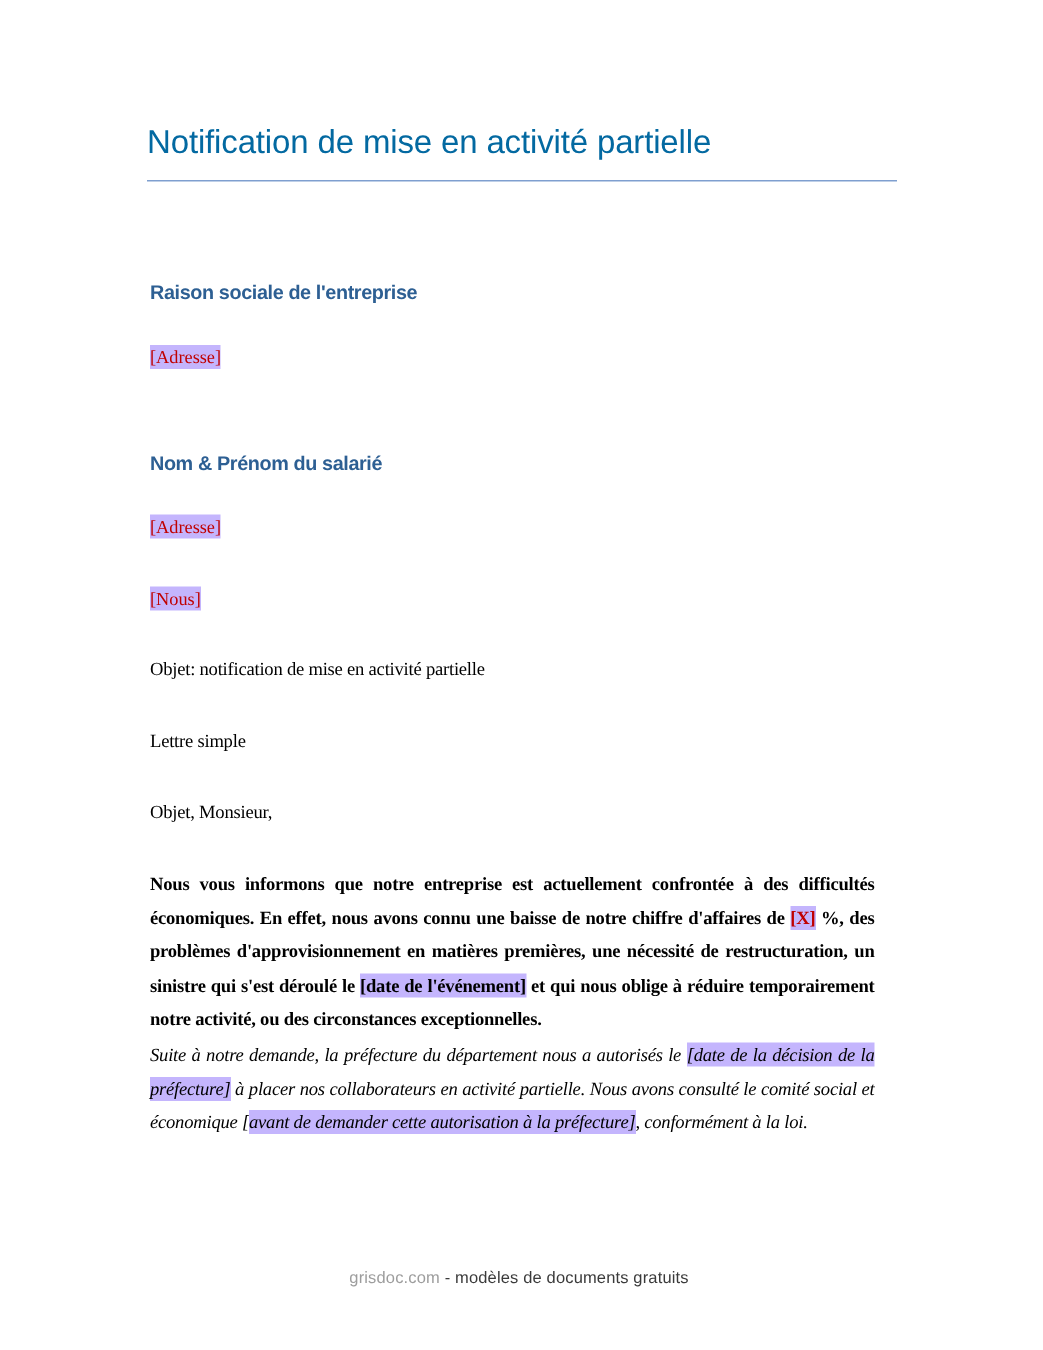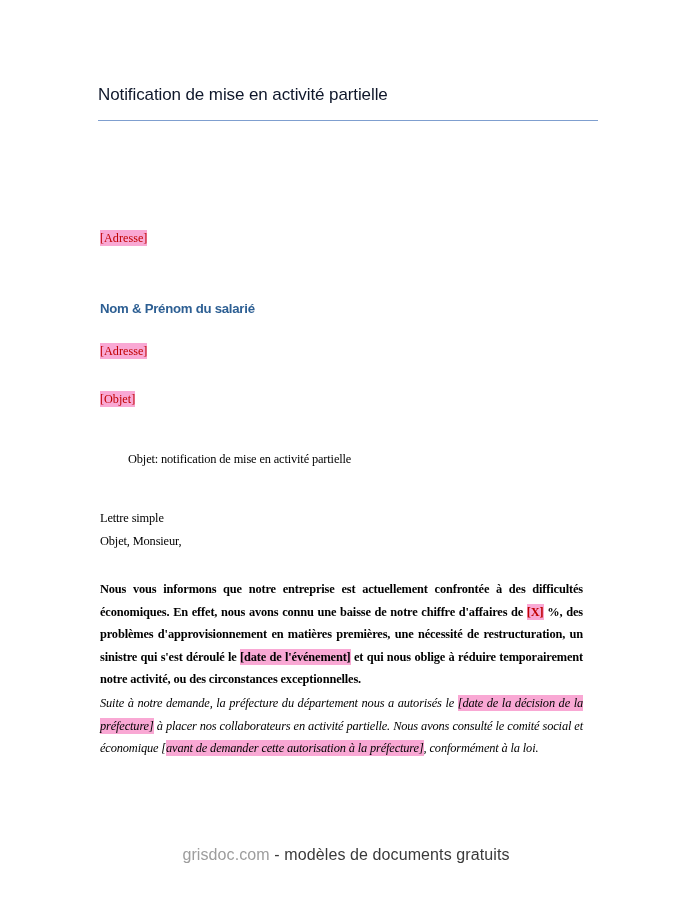--- a/index.html
+++ b/index.html
@@ -22,24 +22,24 @@
     background: #ffffff;
   }
 
   
   .doc-title {
     position: absolute;
     left: 98px;
     top: 78px;
     width: 500px;
     font-family: "Liberation Sans", "DejaVu Sans", sans-serif;
-    font-size: 17px;
+    font-size: 22px;
     line-height: 34px;
     font-weight: 400;
-    color: #0f172a;
+    color: #0369a1;
     letter-spacing: -0.1px;
     white-space: nowrap;
   }
   .title-rule {
     position: absolute;
     left: 98px;
     top: 120px;
     width: 500px;
     height: 1px;
     background: #7f9fcf;
@@ -65,41 +65,41 @@
     left: 100px;
     font-family: "Liberation Serif", "DejaVu Serif", serif;
     font-size: 12.2px;
     white-space: nowrap;
   }
   #field-company-address { top: 231px; }
   #field-employee-address { top: 344px; }
   #field-date { top: 392px; }
 
   .hl {
-    background: #f9a8d4;
+    background: #c4b5fd;
     padding: 1px 0 1px 0;
     box-decoration-break: clone;
     -webkit-box-decoration-break: clone;
   }
   .hl-red {
     color: #c00000;
   }
 
   
   .body-line {
     position: absolute;
     left: 100px;
     font-family: "Liberation Serif", "DejaVu Serif", serif;
     font-size: 12.4px;
     color: #000000;
     white-space: nowrap;
     letter-spacing: -0.15px;
   }
-  #line-objet { top: 452px; margin-left: 28px; }
-  #line-lettre { top: 487px; margin-top: 24px; }
+  #line-objet { top: 439px; }
+  #line-lettre { top: 487px; }
   #line-salutation { top: 534px; }
 
   
   .para {
     position: absolute;
     left: 100px;
     width: 483px;
     font-family: "Liberation Serif", "DejaVu Serif", serif;
     font-size: 12.4px;
     line-height: 22.6px;
@@ -111,42 +111,43 @@
   #para-prefecture { top: 692px; font-style: italic; }
 
   
   .footer {
     position: absolute;
     left: 0;
     top: 846px;
     width: 692px;
     text-align: center;
     font-family: "Liberation Sans", "DejaVu Sans", sans-serif;
-    font-size: 16px;
+    font-size: 11px;
     letter-spacing: 0.1px;
   }
   .footer-brand { color: #9d9d9d; }
   .footer-tag { color: #3a3a3a; }
 </style>
 </head>
 <body>
 
 <div class="page">
 
   <div class="doc-title">Notification de mise en activité partielle</div>
   <div class="title-rule"></div>
 
+  <div class="heading" id="heading-company">Raison sociale de l'entreprise</div>
 
   <div class="field-line" id="field-company-address"><span class="hl hl-red">[Adresse]</span></div>
 
   <div class="heading" id="heading-employee">Nom &amp; Prénom du salarié</div>
 
   <div class="field-line" id="field-employee-address"><span class="hl hl-red">[Adresse]</span></div>
 
-  <div class="field-line" id="field-date"><span class="hl hl-red">[Objet]</span></div>
+  <div class="field-line" id="field-date"><span class="hl hl-red">[Nous]</span></div>
 
   <div class="body-line" id="line-objet">Objet: notification de mise en activité partielle</div>
   <div class="body-line" id="line-lettre">Lettre simple</div>
   <div class="body-line" id="line-salutation">Objet, Monsieur,</div>
 
   <div class="para" id="para-economic"><span>Nous vous informons que notre entreprise est actuellement confrontée à des difficultés économiques. En effet, nous avons connu une baisse de notre chiffre d'affaires de </span><span class="hl hl-red">[X]</span><span> %, des problèmes d'approvisionnement en matières premières, une nécessité de restructuration, un sinistre qui s'est déroulé le </span><span class="hl">[date de l'événement]</span><span> et qui nous oblige à réduire temporairement notre activité, ou des circonstances exceptionnelles.</span></div>
 
   <div class="para" id="para-prefecture"><span>Suite à notre demande, la préfecture du département nous a autorisés le </span><span class="hl">[date de la décision de la préfecture]</span><span> à placer nos collaborateurs en activité partielle. Nous avons consulté le comité social et économique </span><span>[</span><span class="hl">avant de demander cette autorisation à la préfecture]</span><span>, conformément à la loi.</span></div>
 
   <div class="footer"><span class="footer-brand">grisdoc.com</span><span class="footer-tag"> - modèles de documents gratuits</span></div>

